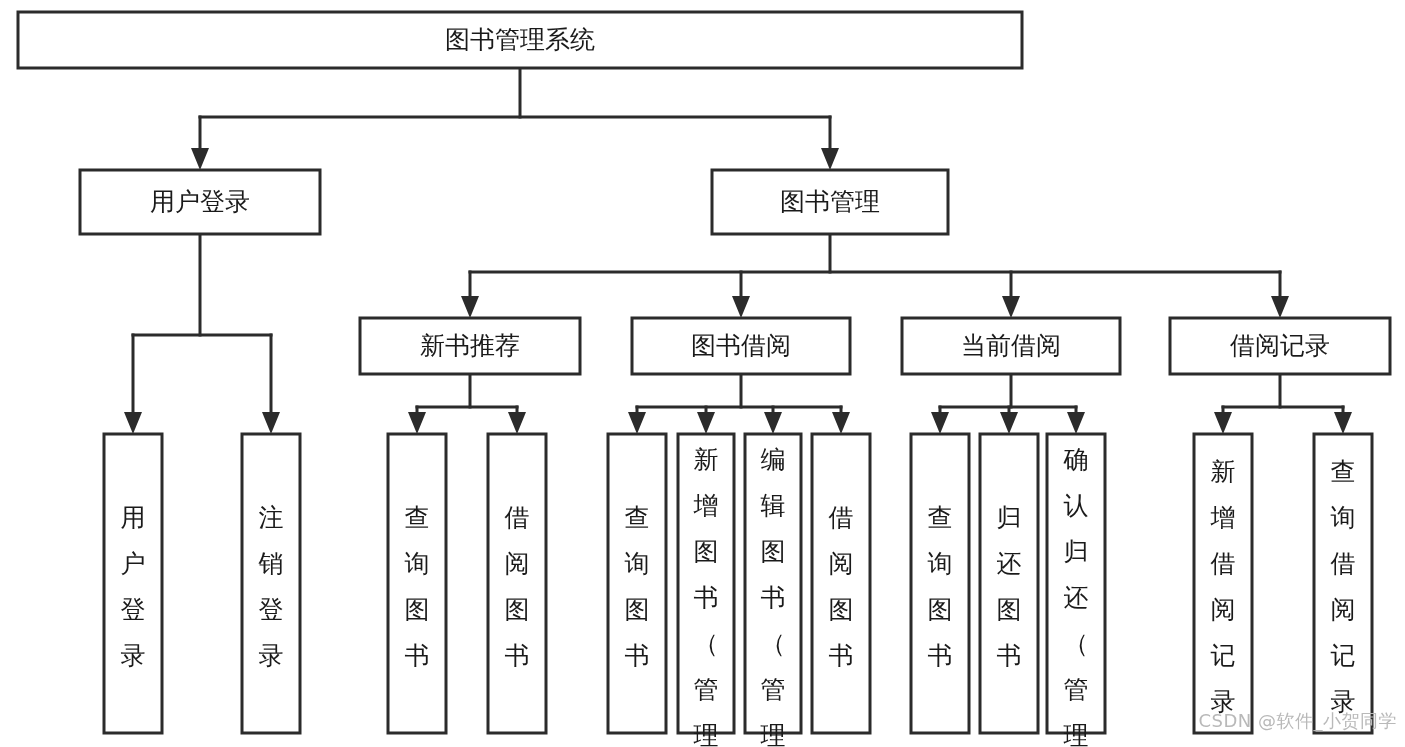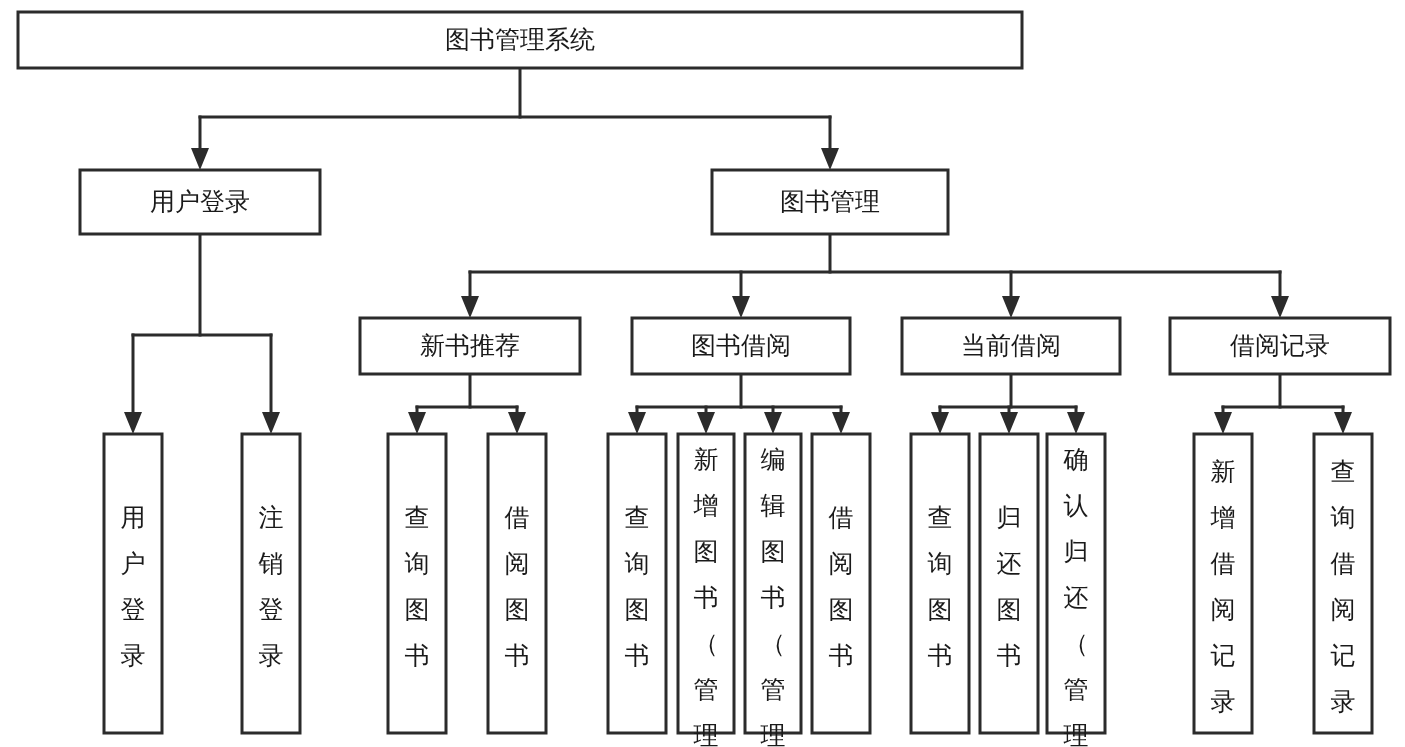--- a/index.html
+++ b/index.html
@@ -201,13 +201,14 @@
         <g>
           <rect x="1194" y="434" width="58" height="299" class="node-rect"></rect>
           <text x="1223" class="node-label-v"><tspan x="1223" y="480.46">新</tspan><tspan x="1223" y="526.46">增</tspan><tspan x="1223" y="572.46">借</tspan><tspan x="1223" y="618.46">阅</tspan><tspan x="1223" y="664.46">记</tspan><tspan x="1223" y="710.46">录</tspan></text>
         </g>
         <g>
           <rect x="1314" y="434" width="58" height="299" class="node-rect"></rect>
           <text x="1343" class="node-label-v"><tspan x="1343" y="480.46">查</tspan><tspan x="1343" y="526.46">询</tspan><tspan x="1343" y="572.46">借</tspan><tspan x="1343" y="618.46">阅</tspan><tspan x="1343" y="664.46">记</tspan><tspan x="1343" y="710.46">录</tspan></text>
         </g>
       </g>
   </svg>
+  <div class="watermark">CSDN @软件_小贺同学</div>
 </div>
 
 </body></html>

